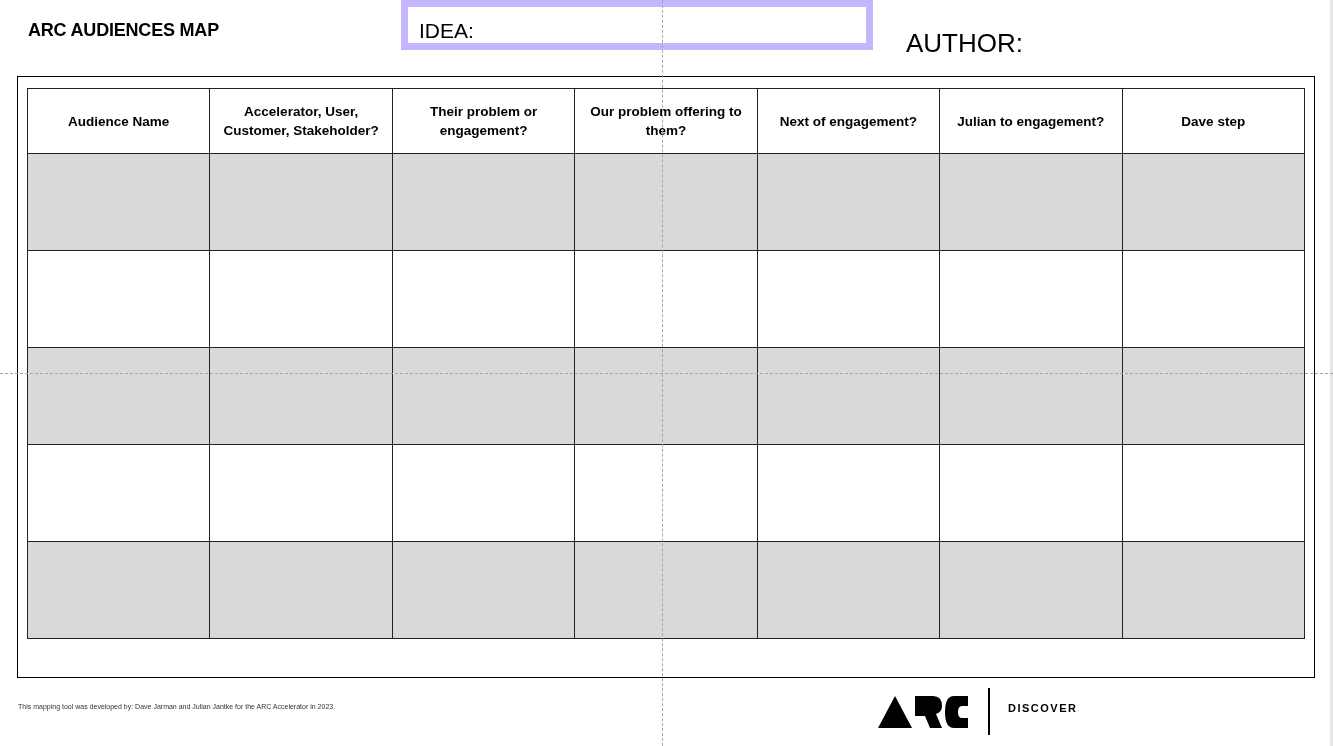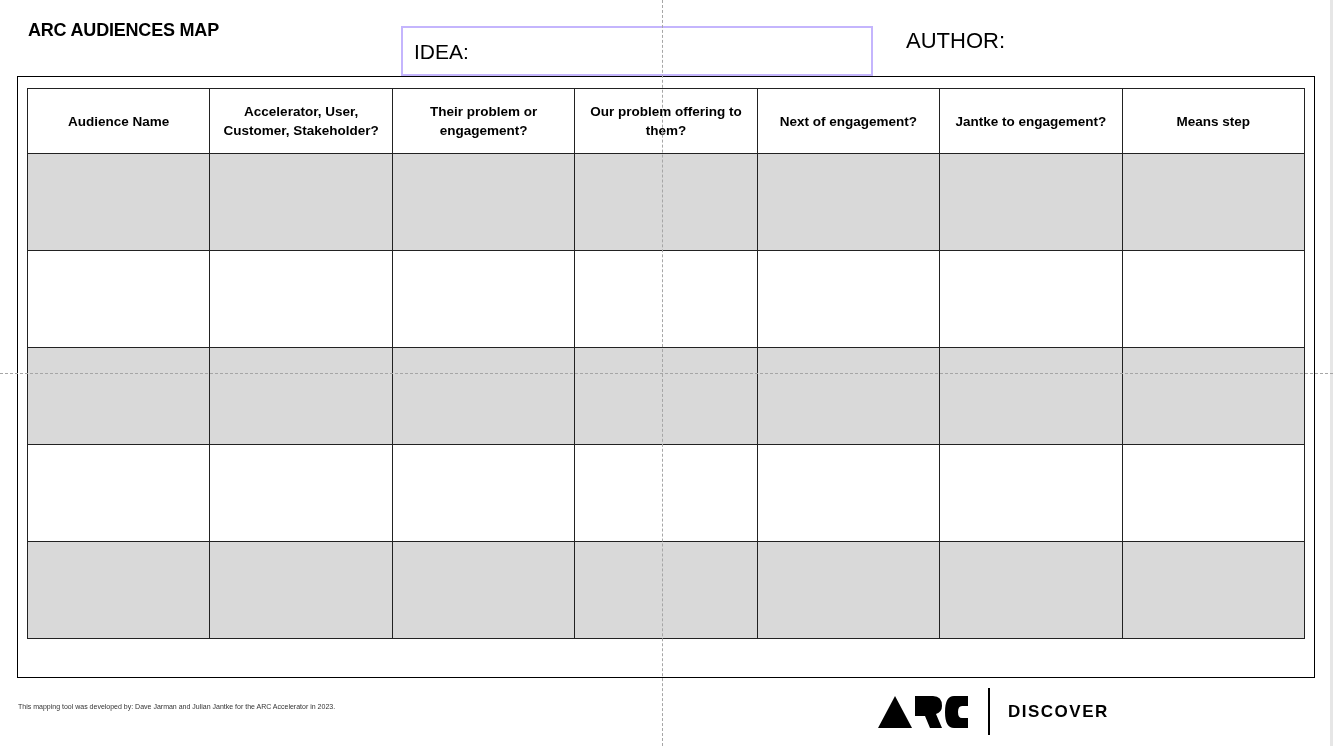--- a/index.html
+++ b/index.html
@@ -7,28 +7,28 @@
     width: 1333px; height: 746px; position: relative; overflow: hidden;
     background: #ffffff;
     font-family: "Liberation Sans", "DejaVu Sans", sans-serif;
     color: #000;
   }
   .title {
     position: absolute; left: 28px; top: 20px;
     font-size: 18px; font-weight: bold; letter-spacing: -0.2px;
   }
   .idea-box {
-    position: absolute; left: 401px; top: 26px; width: 472px; height: 50px;
-    border: 2px solid #c4b5fd; box-sizing: border-box;
+    position: absolute; left: 401px; top: 0; width: 472px; height: 50px;
+    border: 7px solid #c4b5fd; box-sizing: border-box;
   }
   .idea-label {
     position: absolute; left: 11px; top: 12px; font-size: 21px;
   }
   .author-label {
-    position: absolute; left: 906px; top: 28px; font-size: 22px;
+    position: absolute; left: 906px; top: 28px; font-size: 26px;
   }
   .frame {
     position: absolute; left: 17px; top: 76px; width: 1298px; height: 602px;
     border: 1px solid #000; box-sizing: border-box;
   }
   table.map {
     position: absolute; left: 27px; top: 88px;
     width: 1278px; height: 550px;
     border-collapse: collapse; table-layout: fixed;
   }
@@ -56,21 +56,21 @@
   }
   .logo {
     position: absolute; left: 878px; top: 688px; height: 48px; width: 240px;
   }
   .logo-divider {
     position: absolute; left: 988px; top: 688px; width: 2px; height: 47px;
     background: #000;
   }
   .logo-discover {
     position: absolute; left: 1008px; top: 702px;
-    font-size: 17px; font-weight: bold; letter-spacing: 1.5px;
+    font-size: 11px; font-weight: bold; letter-spacing: 1.5px;
   }
   .page-edge {
     position: absolute; left: 1330px; top: 0; width: 3px; height: 746px;
     background: #e6e6e6;
   }
 </style>
 </head>
 <body>
 
 <div class="page-edge"></div>
@@ -86,22 +86,22 @@
 <div class="frame"></div>
 
 <table class="map">
   <thead>
     <tr>
       <th>Audience Name</th>
       <th>Accelerator, User, Customer, Stakeholder?</th>
       <th>Their problem or engagement?</th>
       <th>Our problem offering to them?</th>
       <th>Next of engagement?</th>
-      <th>Jantke to engagement?</th>
-      <th>Means step</th>
+      <th>Julian to engagement?</th>
+      <th>Dave step</th>
     </tr>
   </thead>
   <tbody id="table-body">
       <tr class="shaded">
         <td></td>
         <td></td>
         <td></td>
         <td></td>
         <td></td>
         <td></td>

